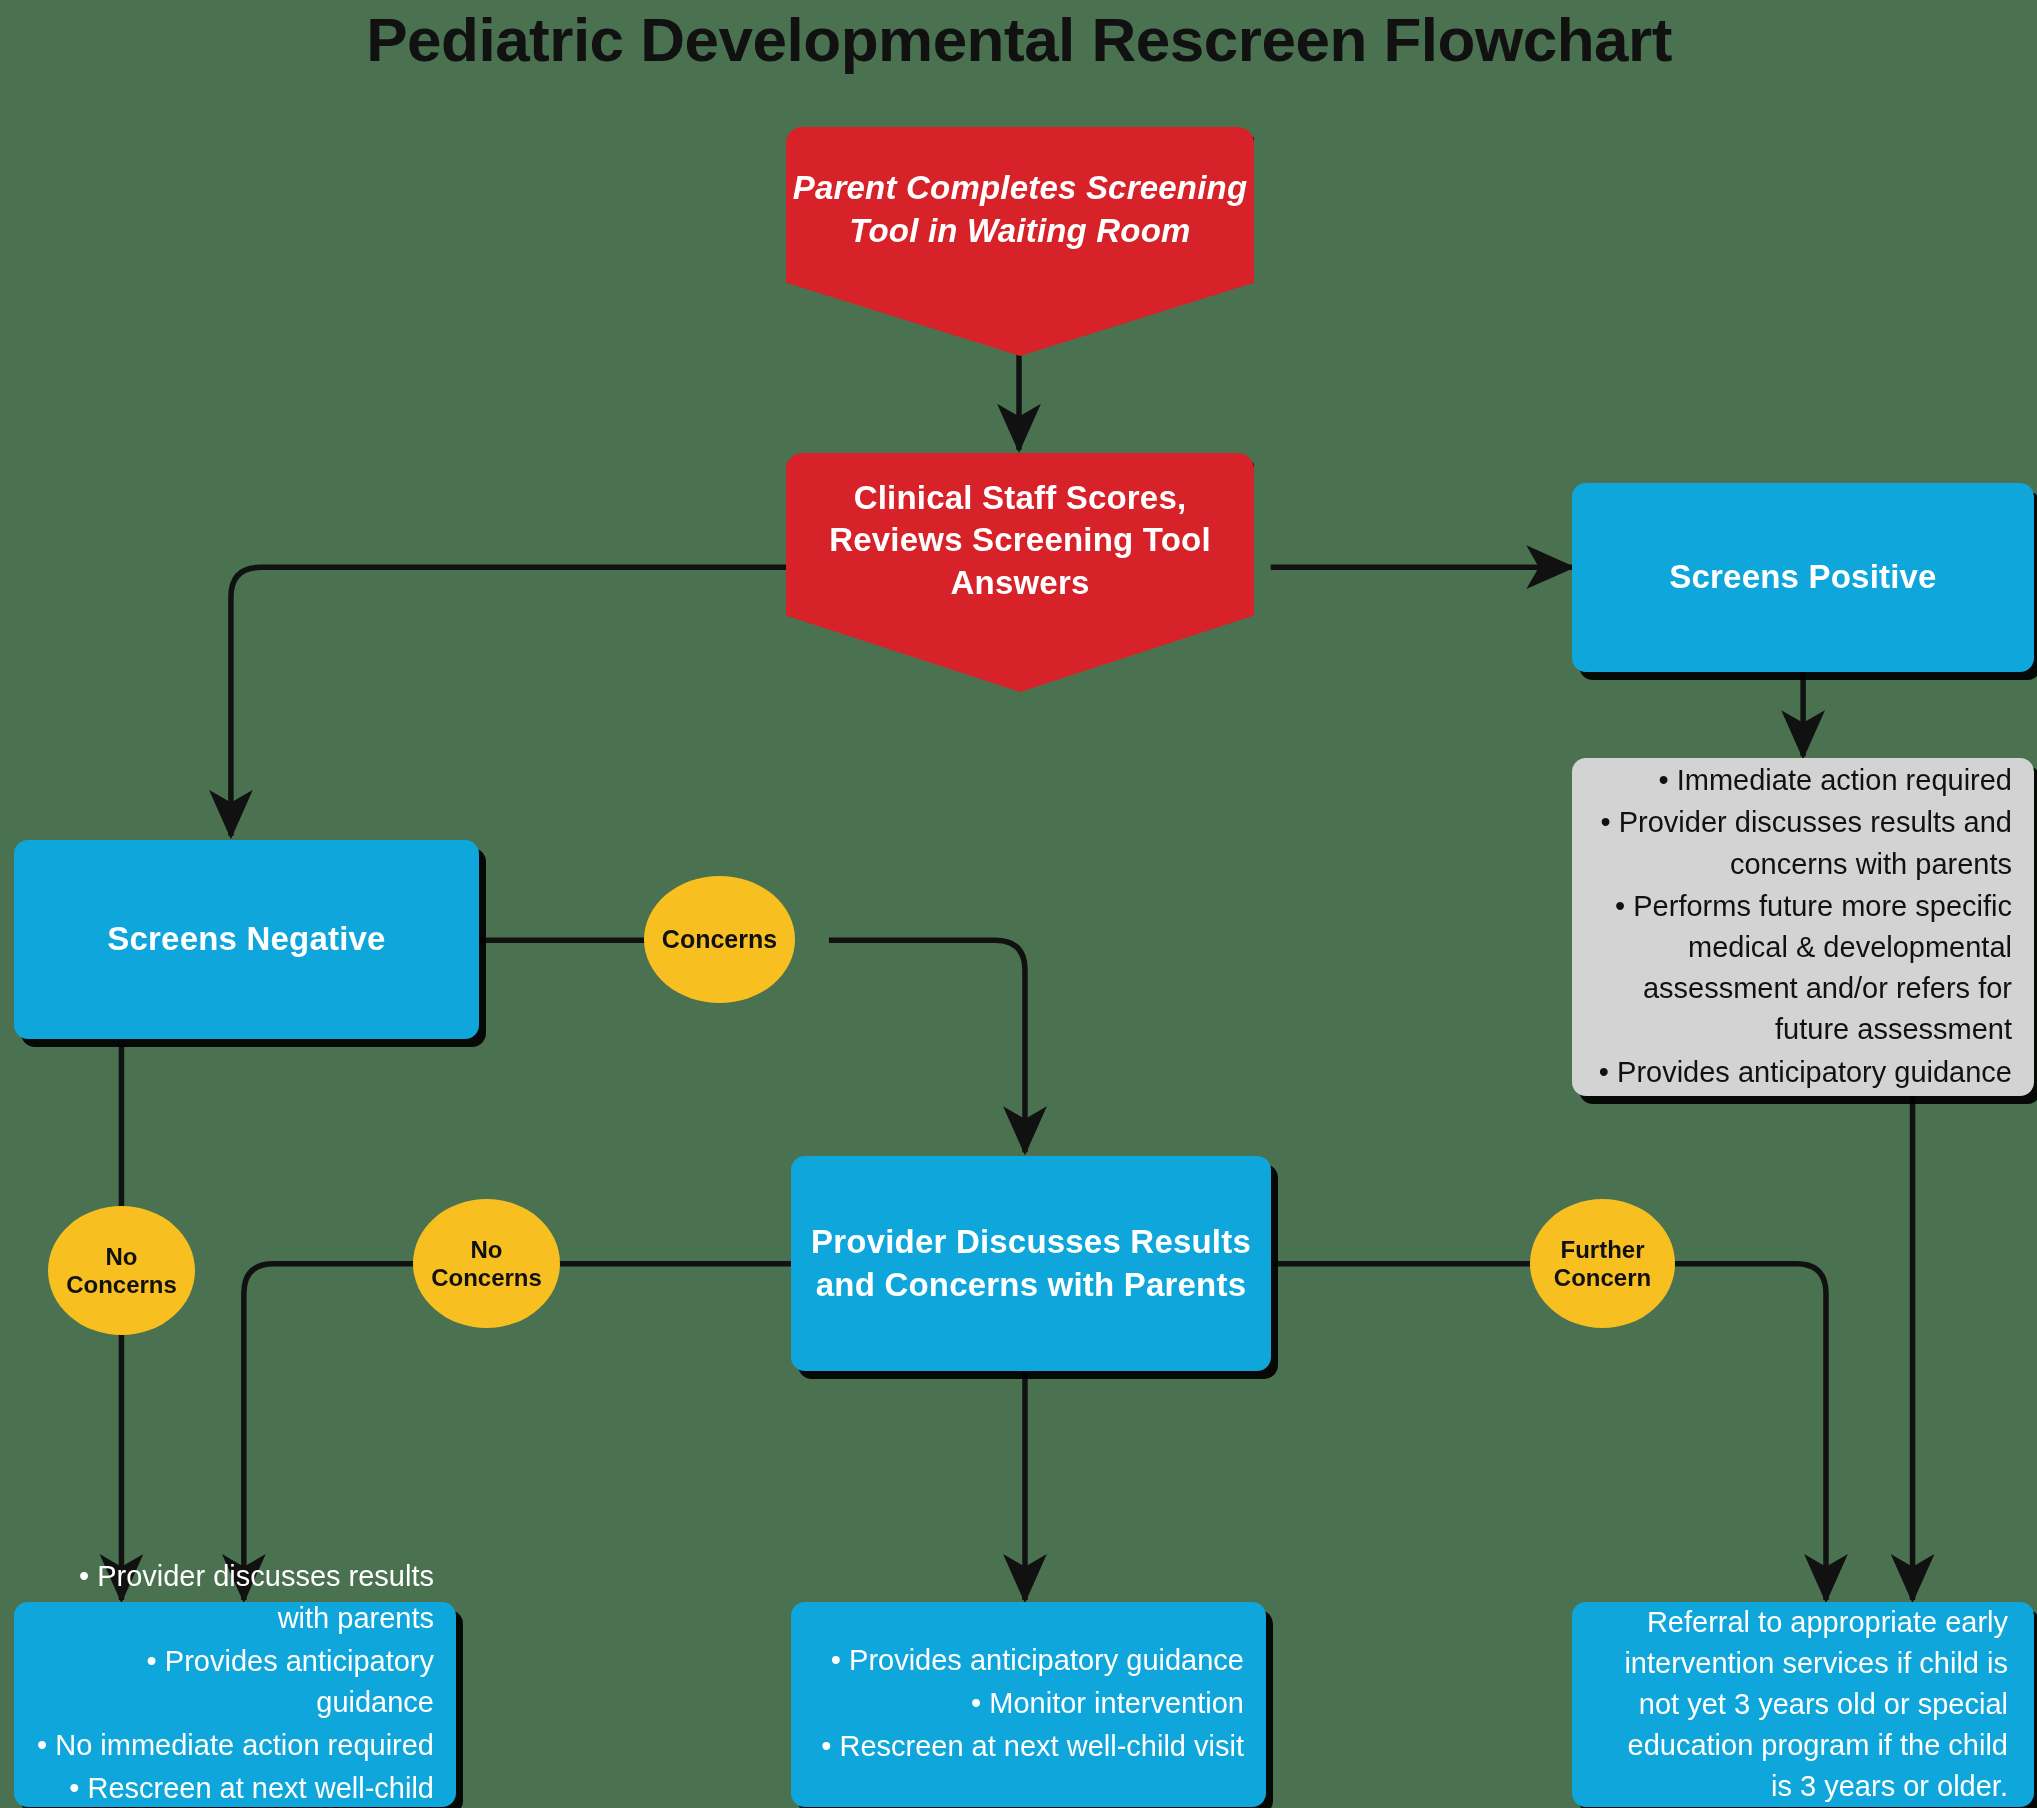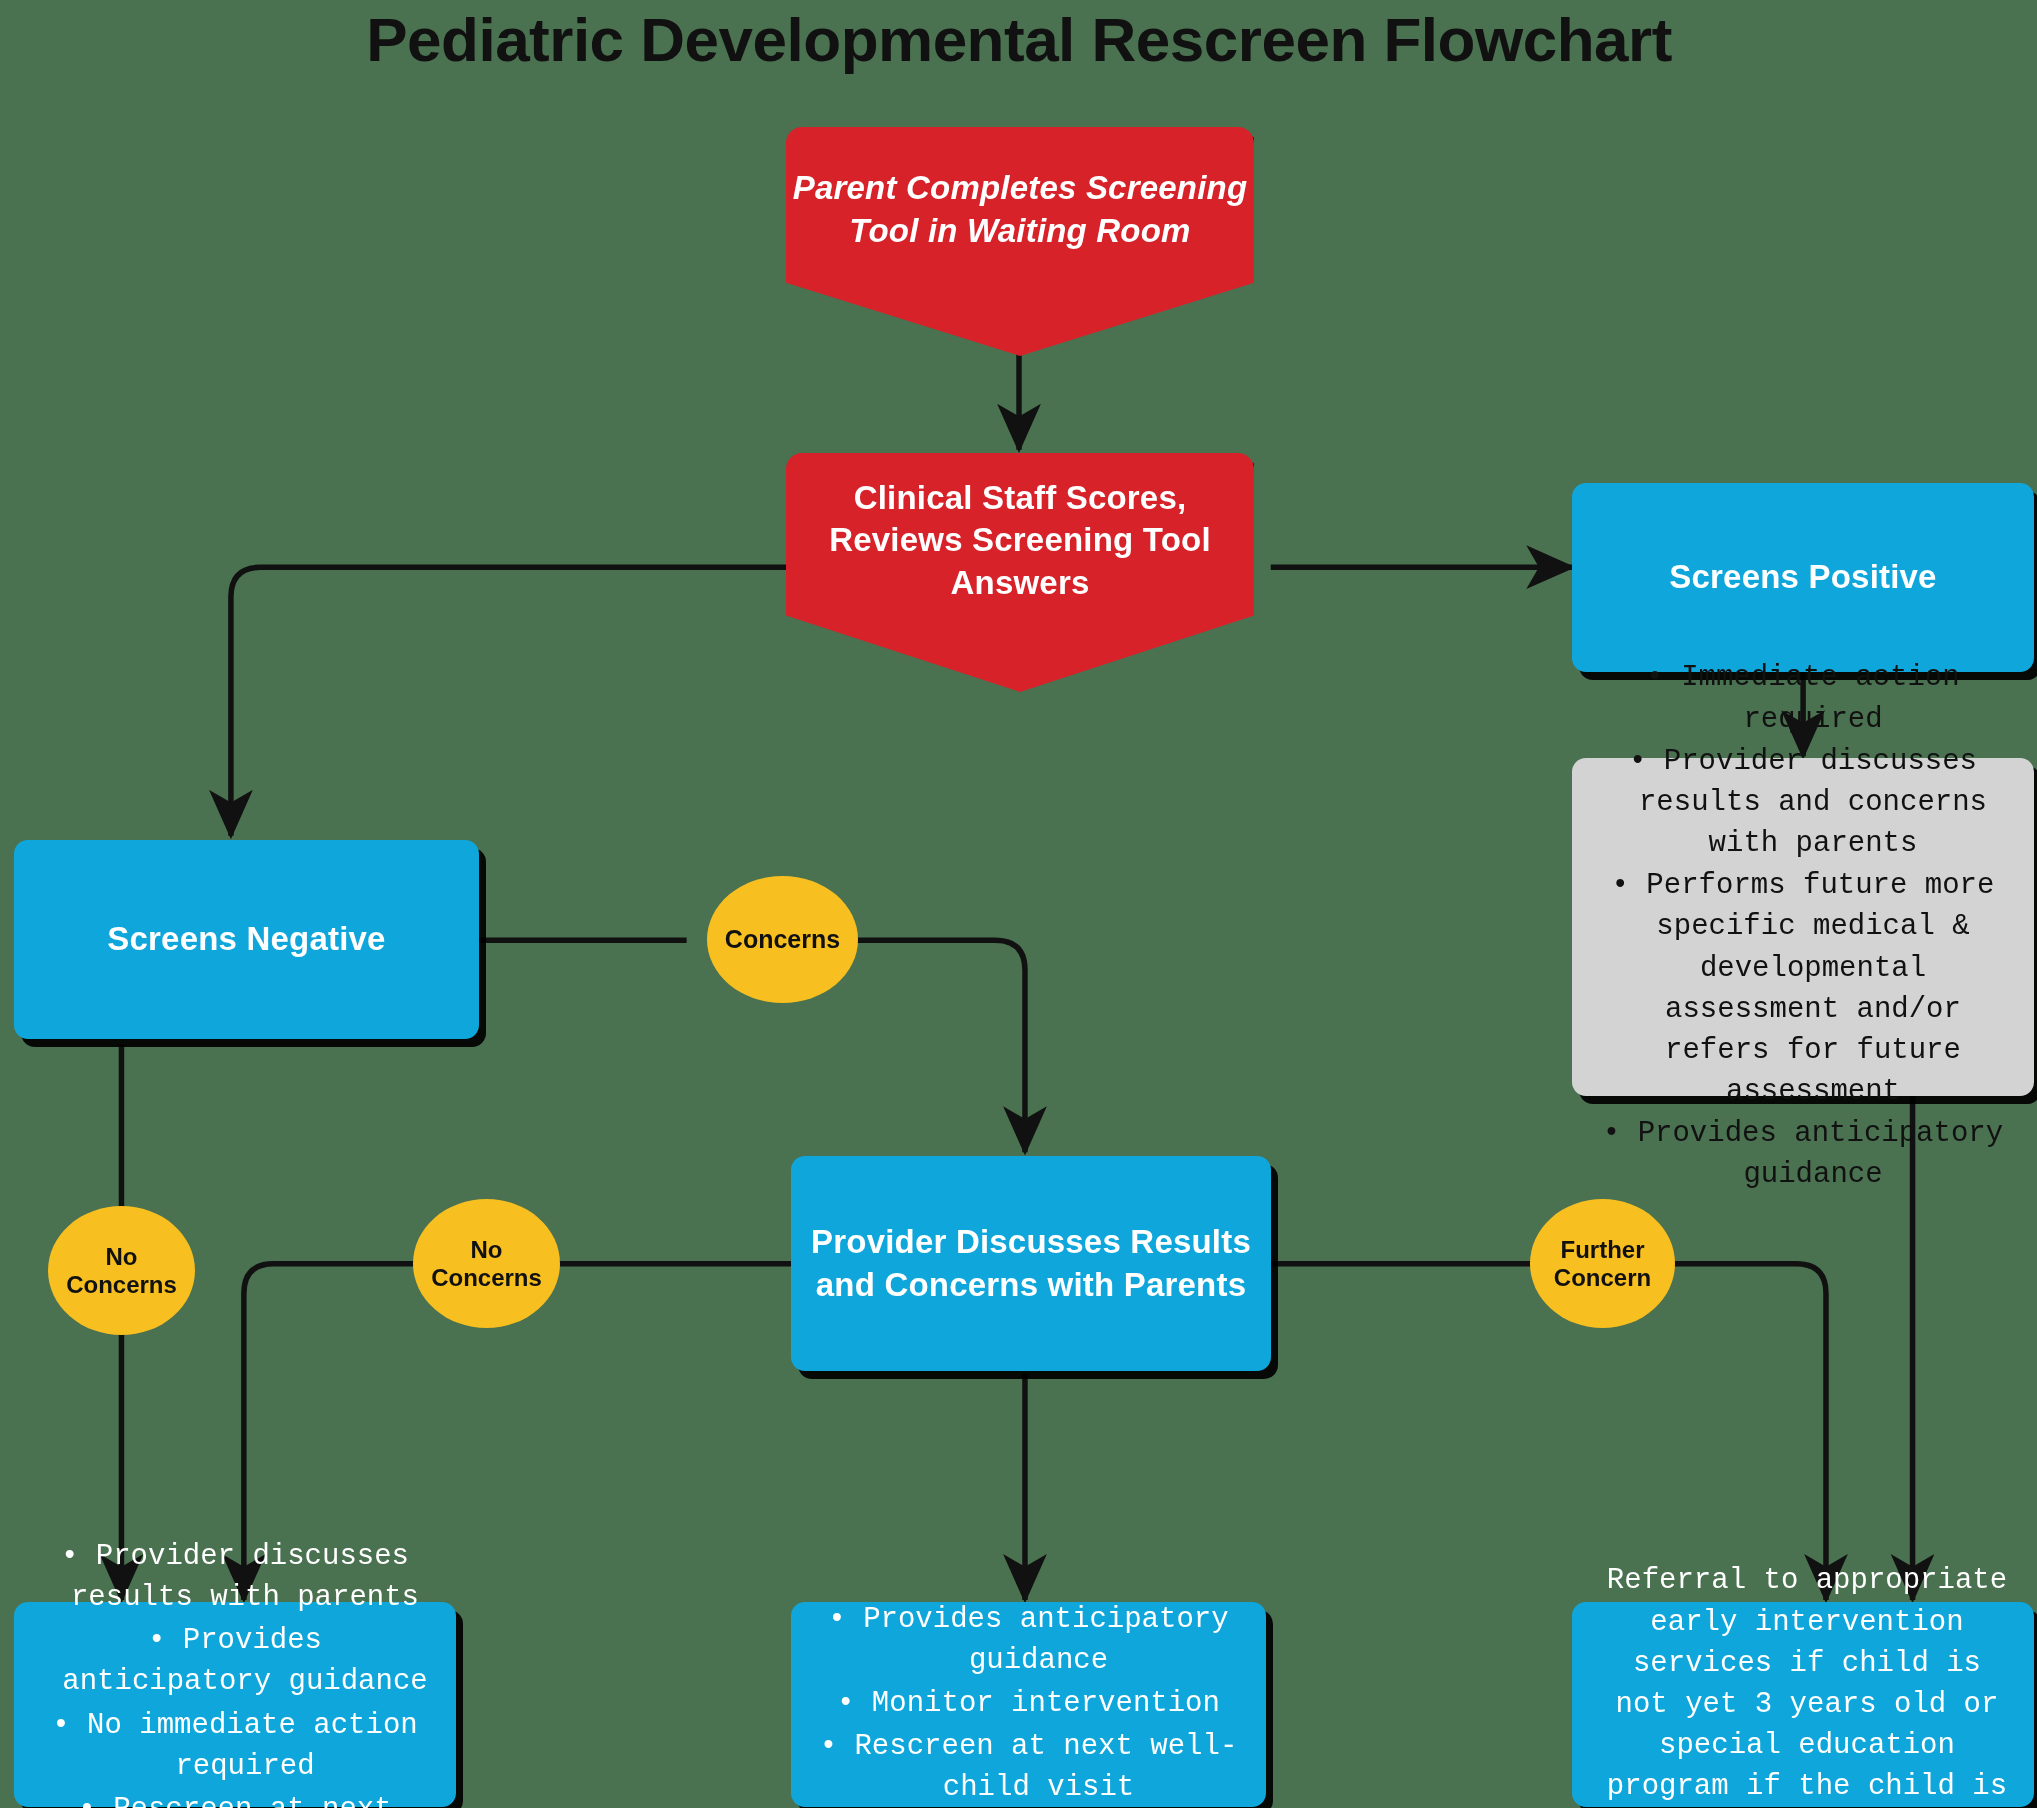--- a/index.html
+++ b/index.html
@@ -66,24 +66,24 @@
     box-shadow: 7px 8px 0 rgba(0,0,0,0.92);
     color: #ffffff;
   }
   .blue.headline {
     font-weight: bold;
     font-size: 33px;
     line-height: 1.3;
     letter-spacing: 0.2px;
   }
   .blue.serif, .gray.serif {
-    font-family: Liberation Mono, monospace;
+    font-family: Liberation Sans, sans-serif;
     font-size: 29px;
     line-height: 1.42;
-    text-align: center;
+    text-align: right;
     justify-content: flex-start;
   }
 
   
   .gray {
     background: #d3d3d3;
     border-radius: 14px;
     box-shadow: 7px 8px 0 rgba(0,0,0,0.92);
     color: #111111;
   }
@@ -177,21 +177,21 @@
       <li>• Provider discusses results and concerns with parents</li>
       <li>• Performs future more specific medical &amp; developmental assessment and/or refers for future assessment</li>
       <li>• Provides anticipatory guidance</li>
     </ul>
   </div>
 
   <div class="node blue headline" style="left:14px; top:840px; width:465px; height:199px;">
     <span>Screens Negative</span>
   </div>
 
-  <div class="node pill" style="left:707px; top:876px; width:151px; height:127px;">
+  <div class="node pill" style="left:644px; top:876px; width:151px; height:127px;">
     <span>Concerns</span>
   </div>
 
   <div class="node blue headline" style="left:791px; top:1156px; width:480px; height:215px;">
     <span>Provider Discusses Results and Concerns with Parents</span>
   </div>
 
   <div class="node pill small" style="left:48px; top:1206px; width:147px; height:129px;">
     <span>No Concerns</span>
   </div>

